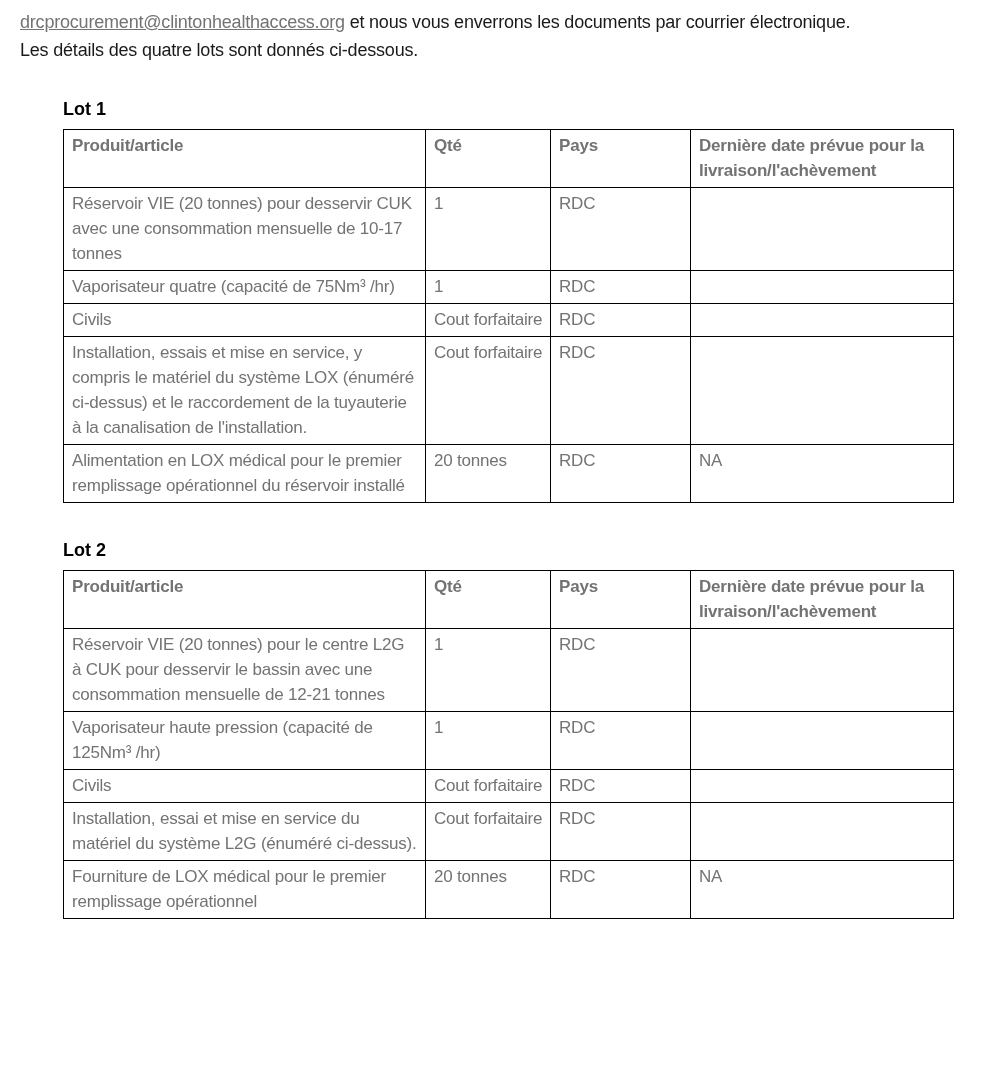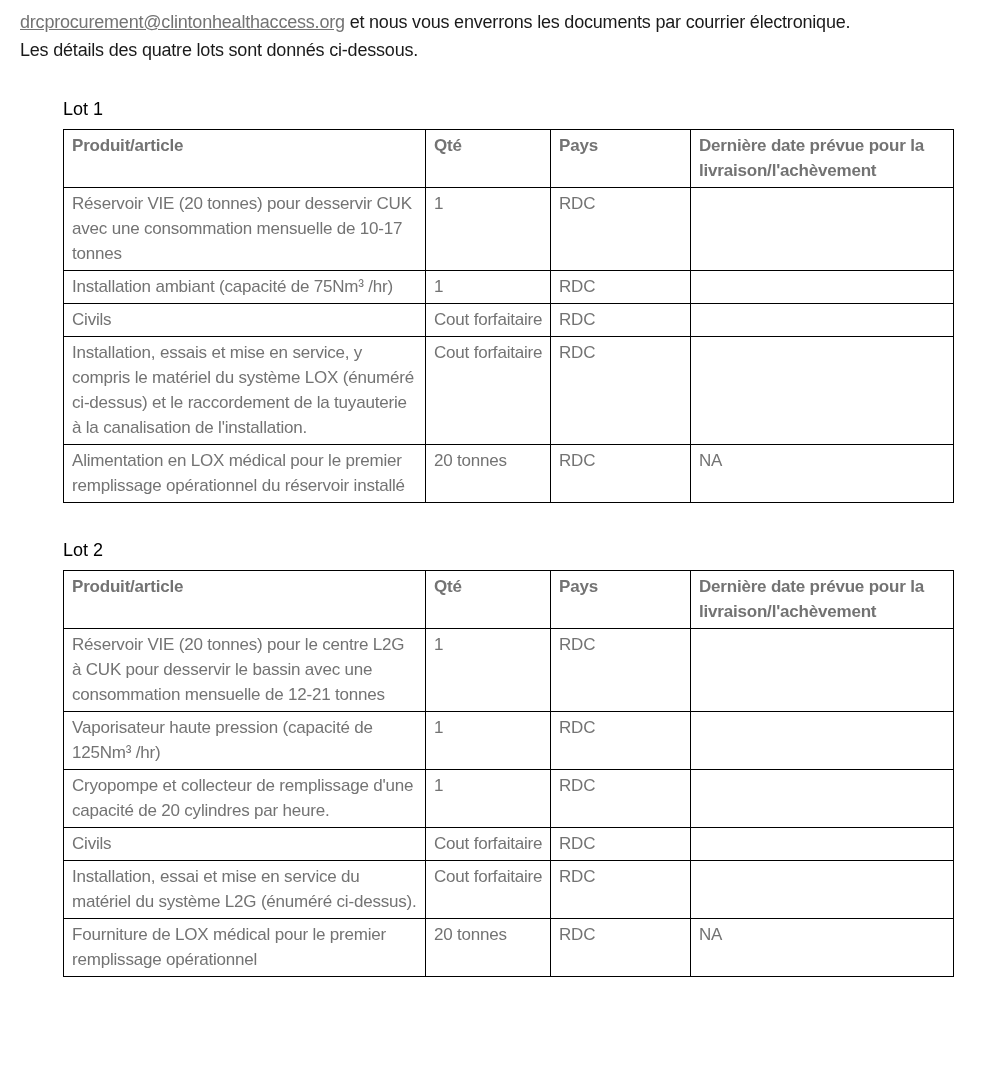--- a/index.html
+++ b/index.html
@@ -32,21 +32,21 @@
     margin-left: 43px;
   }
   .lot-section.first {
     margin-top: 34px;
   }
   .lot-section.second {
     margin-top: 36px;
   }
   .lot-title {
     font-size: 18px;
-    font-weight: normal;
+    font-weight: bold;
     color: #000000;
     line-height: 22px;
     margin: 0 0 9px 0;
   }
   table.lot-table {
     border-collapse: collapse;
     table-layout: fixed;
     width: 890px;
   }
   table.lot-table th,
@@ -96,21 +96,21 @@
           <th>Pays</th>
           <th>Dernière date prévue pour la livraison/l'achèvement</th>
         </tr>
         <tr>
           <td>Réservoir VIE (20 tonnes) pour desservir CUK avec une consommation mensuelle de 10-17 tonnes</td>
           <td>1</td>
           <td>RDC</td>
           <td></td>
         </tr>
         <tr>
-          <td>Installation ambiant (capacité de 75Nm³ /hr)</td>
+          <td>Vaporisateur quatre (capacité de 75Nm³ /hr)</td>
           <td>1</td>
           <td>RDC</td>
           <td></td>
         </tr>
         <tr>
           <td>Civils</td>
           <td>Cout forfaitaire</td>
           <td>RDC</td>
           <td></td>
         </tr>
@@ -152,26 +152,20 @@
           <td>RDC</td>
           <td></td>
         </tr>
         <tr>
           <td>Vaporisateur haute pression (capacité de 125Nm³ /hr)</td>
           <td>1</td>
           <td>RDC</td>
           <td></td>
         </tr>
         <tr>
-          <td>Cryopompe et collecteur de remplissage d'une capacité de 20 cylindres par heure.</td>
-          <td>1</td>
-          <td>RDC</td>
-          <td></td>
-        </tr>
-        <tr>
           <td>Civils</td>
           <td>Cout forfaitaire</td>
           <td>RDC</td>
           <td></td>
         </tr>
         <tr>
           <td>Installation, essai et mise en service du matériel du système L2G (énuméré ci-dessus).</td>
           <td>Cout forfaitaire</td>
           <td>RDC</td>
           <td></td>

